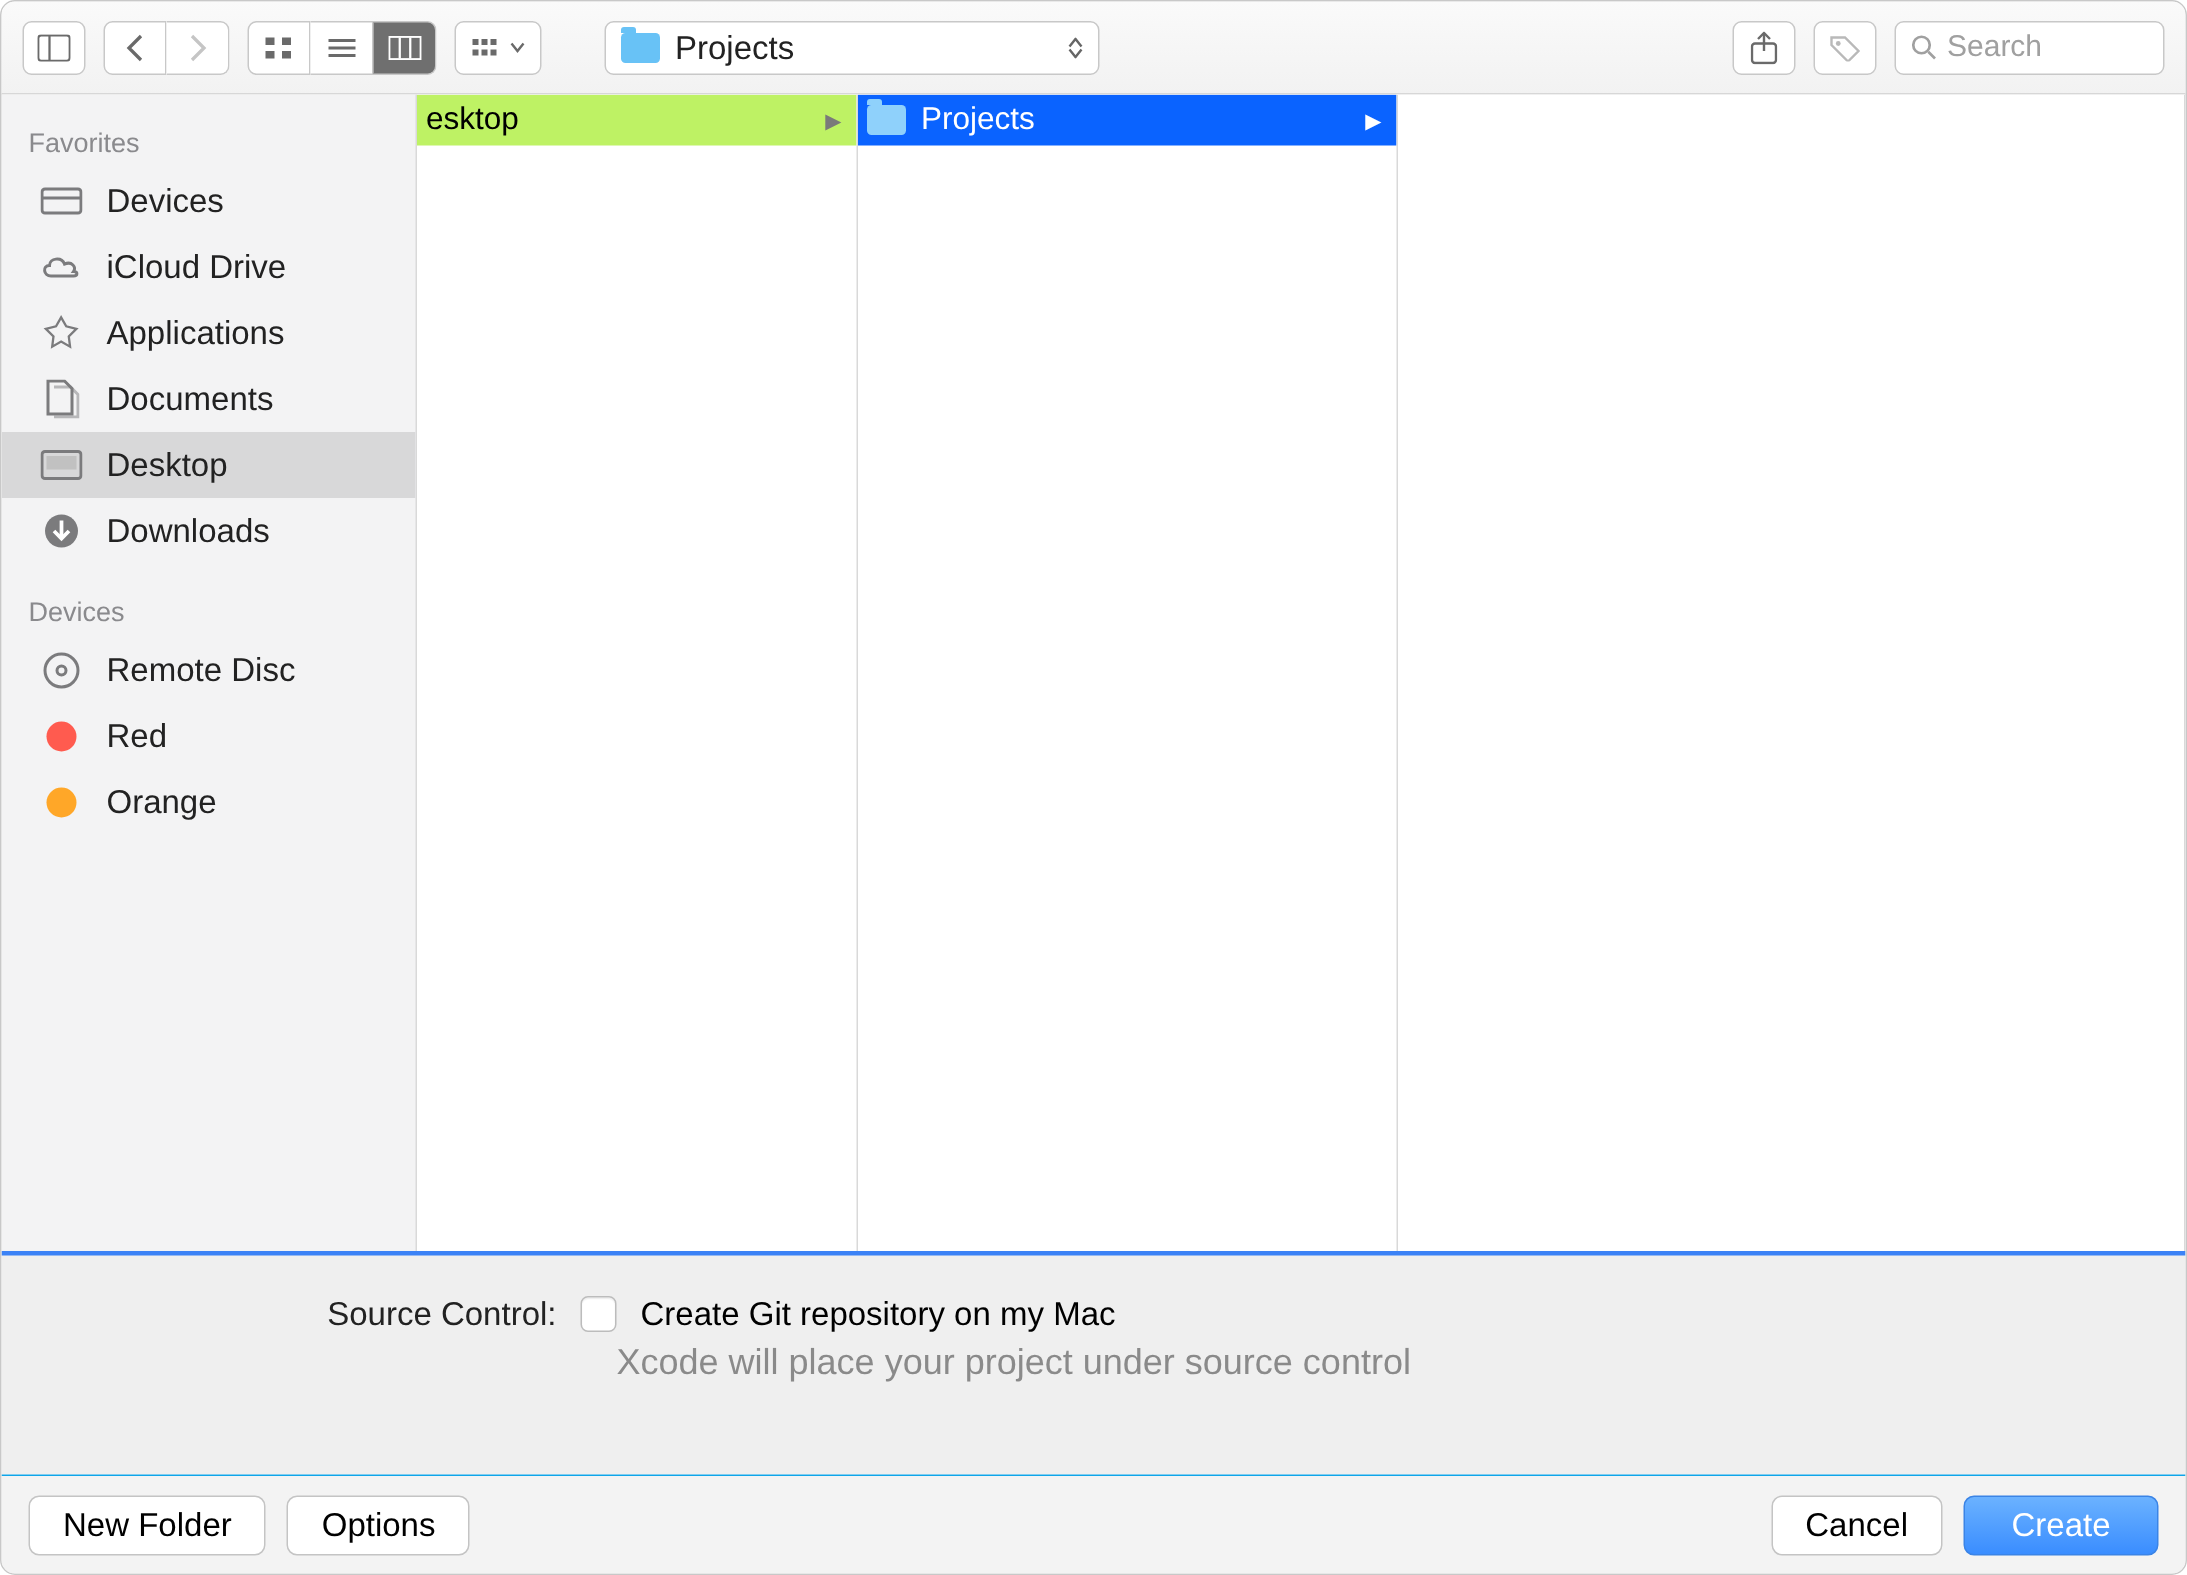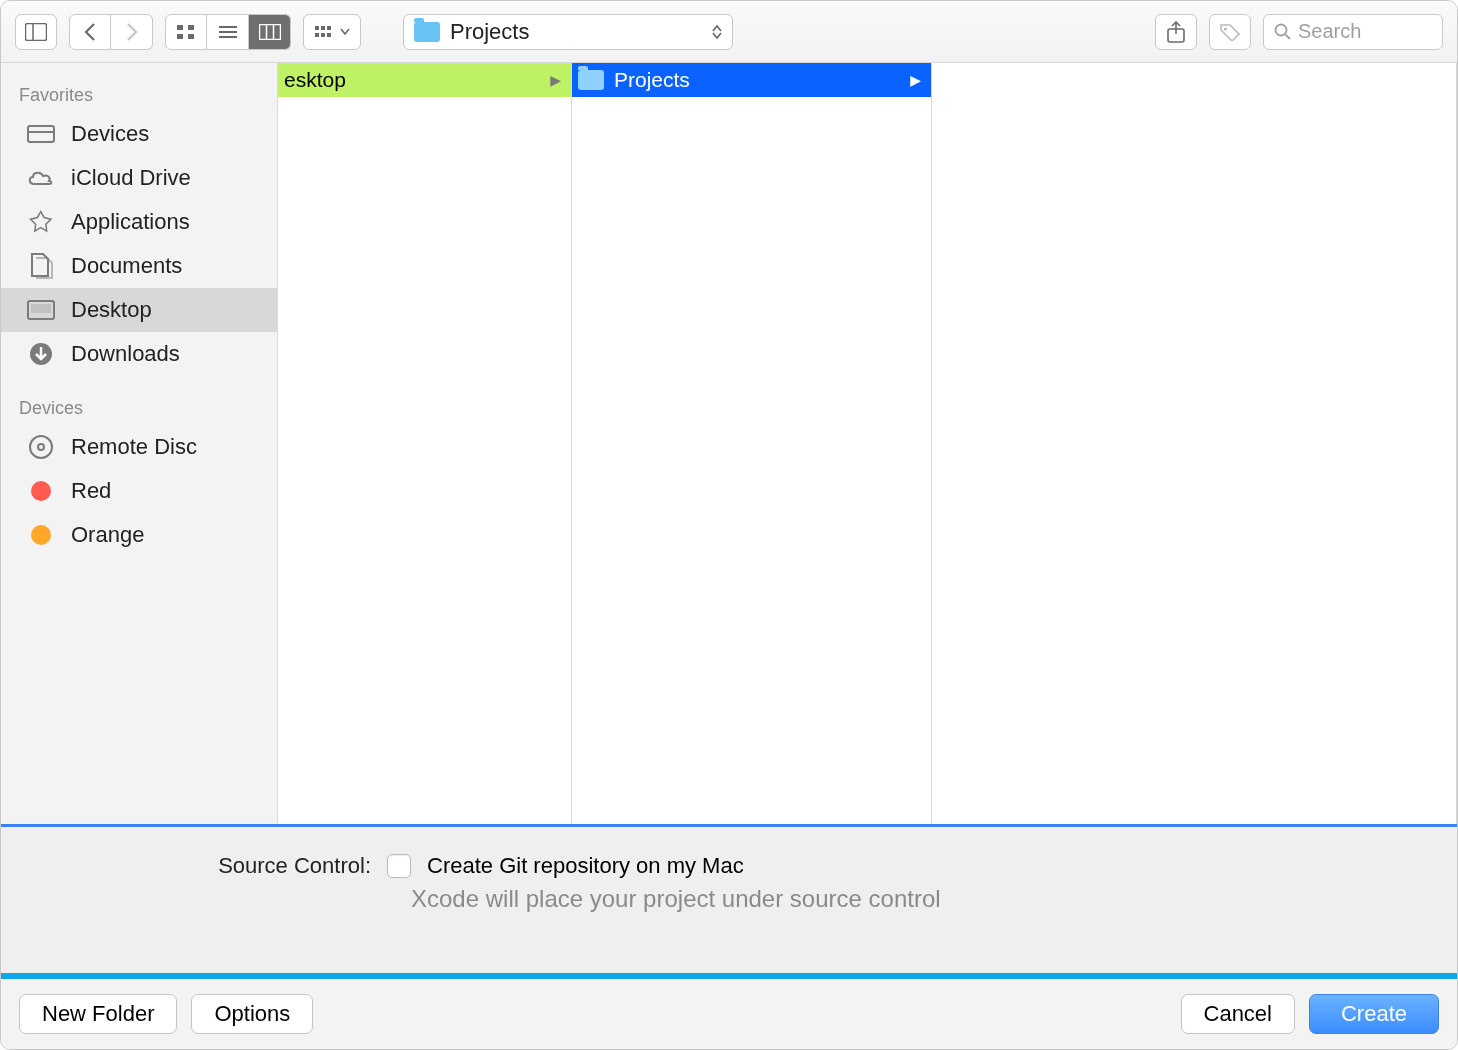--- a/index.html
+++ b/index.html
@@ -50,21 +50,21 @@
   .row.sel-blue .folder-ic.blue { background:#8fd1fb;} .row.sel-blue .folder-ic.blue::before{background:#8fd1fb;}
 
   
   .sc-panel { background:#efefef; border-top:3px solid #3b82f6; padding: 26px 16px 60px 30px;}
   .sc-row { display:flex; align-items:center; gap:16px; font-size:22px; }
   .sc-label { width: 340px; text-align:right; color:#222;}
   .chk { width:24px; height:24px; border:1px solid #bcbcbc; border-radius:5px; background:#fff; box-shadow: inset 0 1px 1px rgba(0,0,0,0.08);}
   .sc-desc { margin-left: 380px; margin-top:6px; font-size:24px; color:#8a8a8a;}
 
   
-  .bottom { height: 76px; border-top:6px solid #0ea5e9; background:#f3f3f3; display:flex; align-items:center; padding: 0 18px; gap:14px;}
+  .bottom { height: 66px; border-top:1px solid #0ea5e9; background:#f3f3f3; display:flex; align-items:center; padding: 0 18px; gap:14px;}
   .bottom .push-right { margin-left:auto; }
   .btn { height:40px; padding:0 22px; font-size:22px; border:1px solid #c4c4c4; border-radius:7px; background:#fff; display:flex; align-items:center; justify-content:center; cursor:default;}
   .btn.primary { background: linear-gradient(#6bb2ff,#3a8dff); color:#fff; border-color:#3b84e6; min-width:130px;}
 
   
   svg { display:block; }
 </style>
 </head>
 <body>
 

